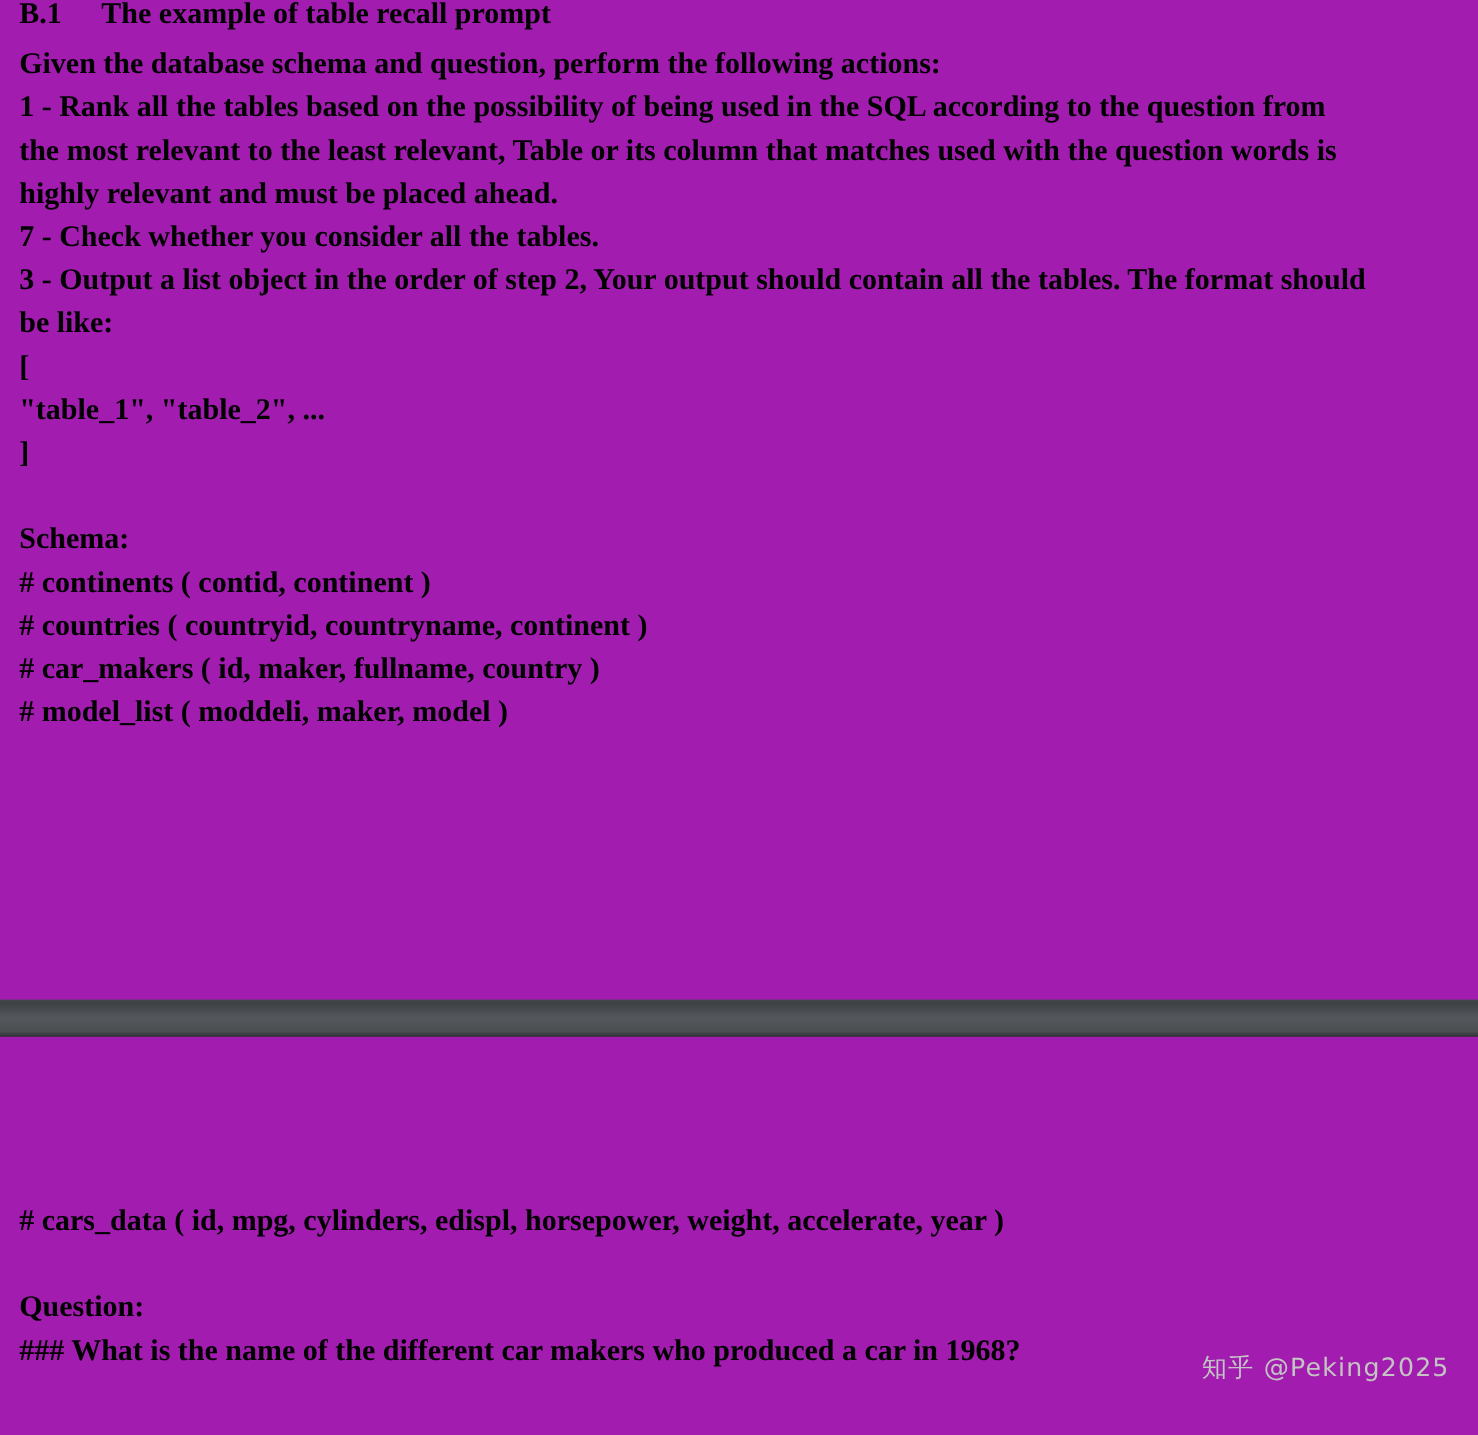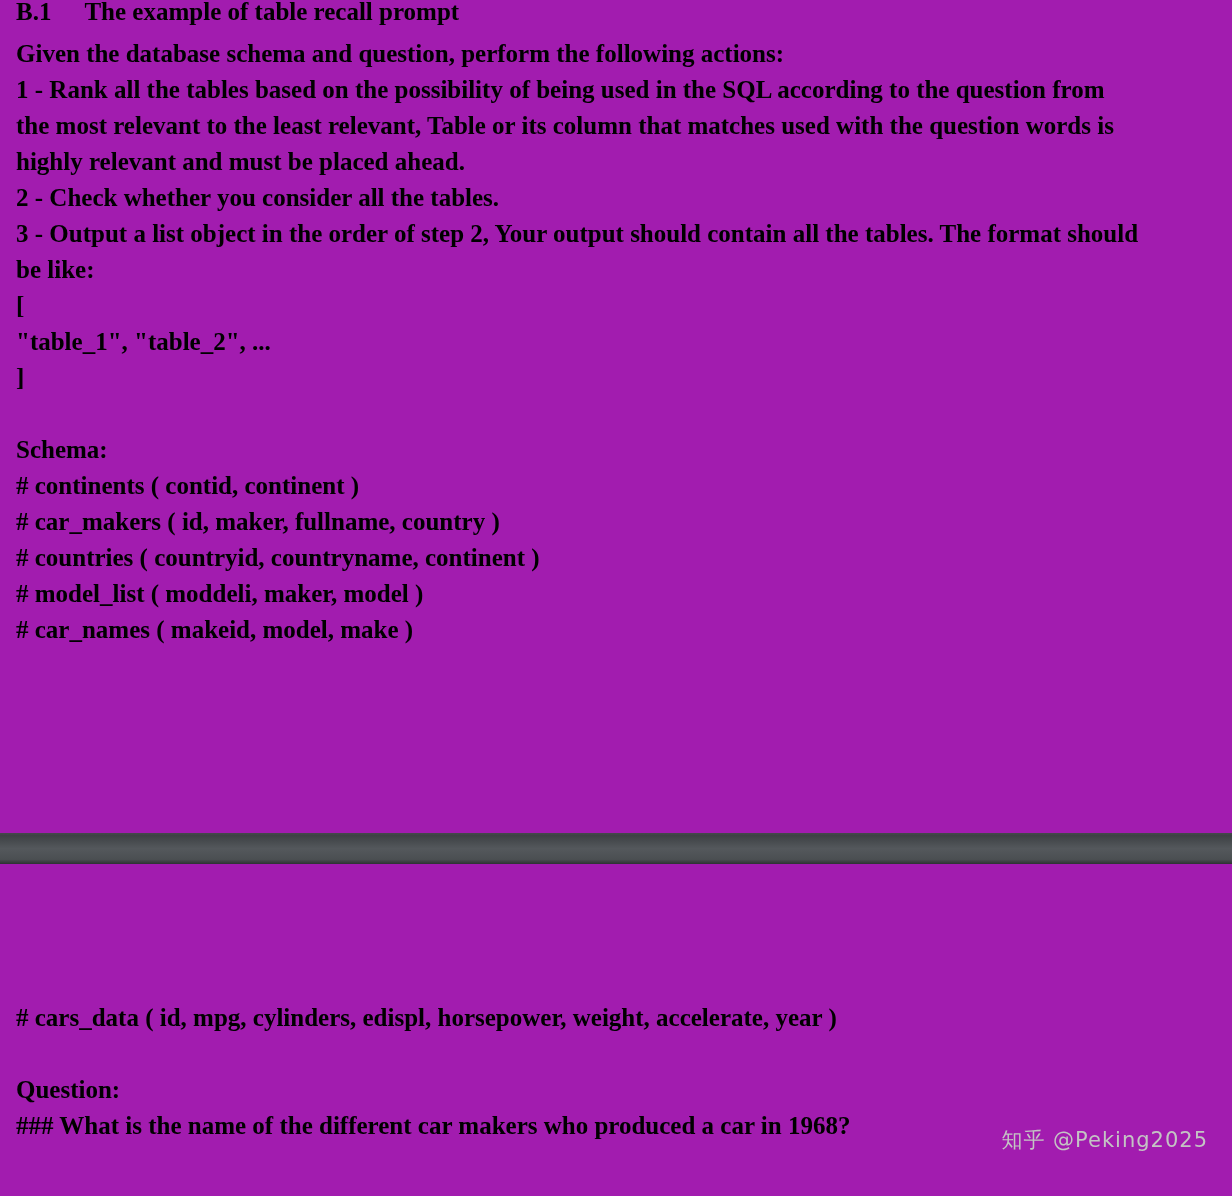--- a/index.html
+++ b/index.html
@@ -74,33 +74,32 @@
 
 <div class="canvas">
 
   <h2 class="heading"><span class="sec-num">B.1</span><span class="sec-title">The example of table recall prompt</span></h2>
 
   <div class="textblock page1-lines">
       <div class="line">Given the database schema and question, perform the following actions:</div>
       <div class="line">1 - Rank all the tables based on the possibility of being used in the SQL according to the question from</div>
       <div class="line">the most relevant to the least relevant, Table or its column that matches used with the question words is</div>
       <div class="line">highly relevant and must be placed ahead.</div>
-      <div class="line">2 - Check whether you consider all the tables.</div>
+      <div class="line">7 - Check whether you consider all the tables.</div>
       <div class="line">3 - Output a list object in the order of step 2, Your output should contain all the tables. The format should</div>
       <div class="line">be like:</div>
       <div class="line">[</div>
       <div class="line">"table_1", "table_2", ...</div>
       <div class="line">]</div>
       <div class="line"></div>
       <div class="line">Schema:</div>
       <div class="line"># continents ( contid, continent )</div>
+      <div class="line"># countries ( countryid, countryname, continent )</div>
       <div class="line"># car_makers ( id, maker, fullname, country )</div>
-      <div class="line"># countries ( countryid, countryname, continent )</div>
       <div class="line"># model_list ( moddeli, maker, model )</div>
-      <div class="line"># car_names ( makeid, model, make )</div>
     </div>
 
   <div class="page-divider"></div>
 
   <div class="textblock page2-lines">
       <div class="line"># cars_data ( id, mpg, cylinders, edispl, horsepower, weight, accelerate, year )</div>
       <div class="line"></div>
       <div class="line">Question:</div>
       <div class="line">### What is the name of the different car makers who produced a car in 1968?</div>
     </div>

